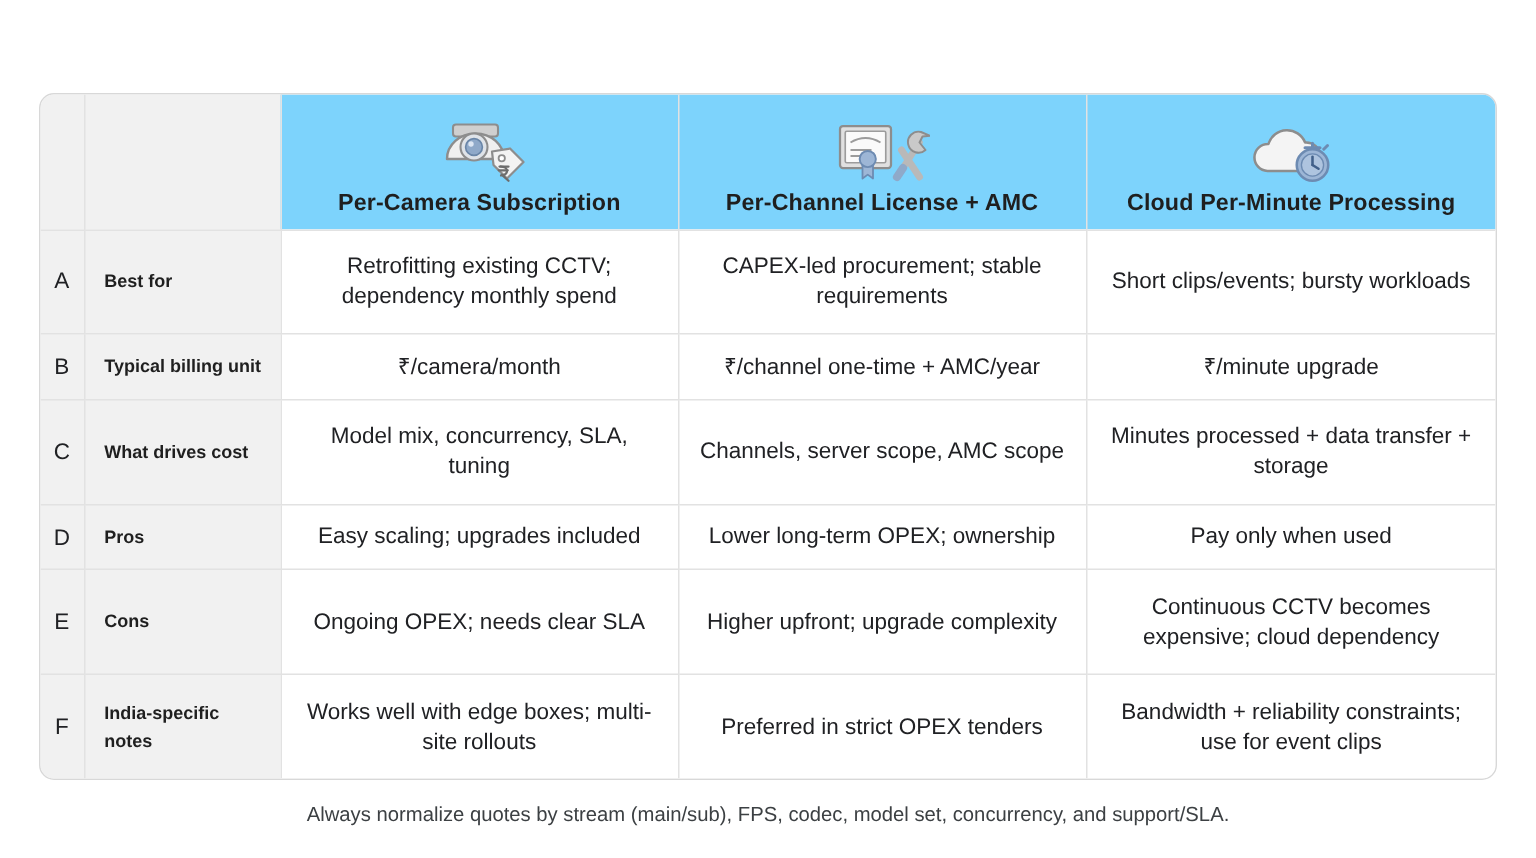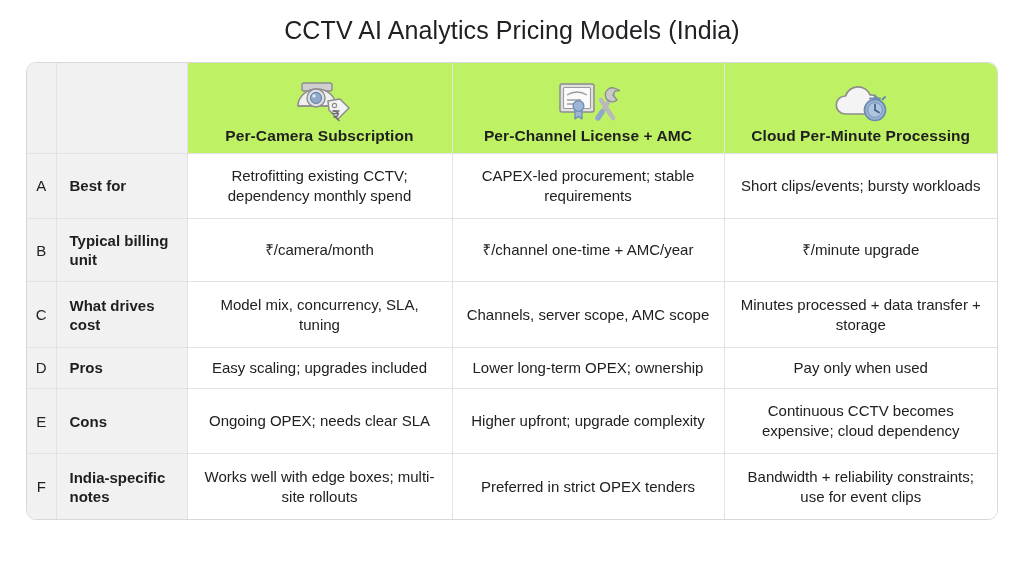--- a/index.html
+++ b/index.html
@@ -68,21 +68,21 @@
   
   .hdr-corner {
     background: #f1f1f1;
     height: 90px;
   }
   .hdr-corner-letter {
     background: #f1f1f1;
     height: 90px;
   }
   .hdr-cell {
-    background: #bef264;
+    background: #7dd3fc;
     height: 90px;
     text-align: center;
     padding: 6px 8px 8px 8px !important;
   }
   .hdr-inner {
     display: flex;
     flex-direction: column;
     align-items: center;
     justify-content: flex-end;
     height: 100%;
@@ -107,21 +107,21 @@
     background: #f1f1f1;
     text-align: center;
     font-size: 15px;
     font-weight: 400;
     color: #202124;
   }
   .row-label {
     background: #f1f1f1;
     text-align: left;
     padding: 6px 10px 6px 13px !important;
-    font-size: 15px;
+    font-size: 12px;
     font-weight: 700;
     color: #1f1f1f;
     line-height: 19px;
   }
   .cell {
     background: #ffffff;
     text-align: center;
     padding: 6px 12px !important;
     font-size: 15px;
     font-weight: 400;
@@ -137,21 +137,20 @@
     font-size: 13.5px;
     color: #3c4043;
     line-height: 18px;
   }
 </style>
 </head>
 <body>
 
 <div class="page">
 
-  <h1 class="title">CCTV AI Analytics Pricing Models (India)</h1>
 
   <div class="table-wrap">
     <table class="grid">
       <colgroup>
         <col class="c-letter">
         <col class="c-label">
         <col class="c-col1">
         <col class="c-col2">
         <col class="c-col3">
       </colgroup>
@@ -284,14 +283,15 @@
           <td class="row-letter">F</td>
           <td class="row-label">India-specific notes</td>
           <td class="cell">Works well with edge boxes; multi-site rollouts</td>
           <td class="cell">Preferred in strict OPEX tenders</td>
           <td class="cell">Bandwidth + reliability constraints; use for event clips</td>
         </tr>
       </tbody>
     </table>
   </div>
 
+  <div class="footer-note">Always normalize quotes by stream (main/sub), FPS, codec, model set, concurrency, and support/SLA.</div>
 
 </div>
 
 </body></html>

